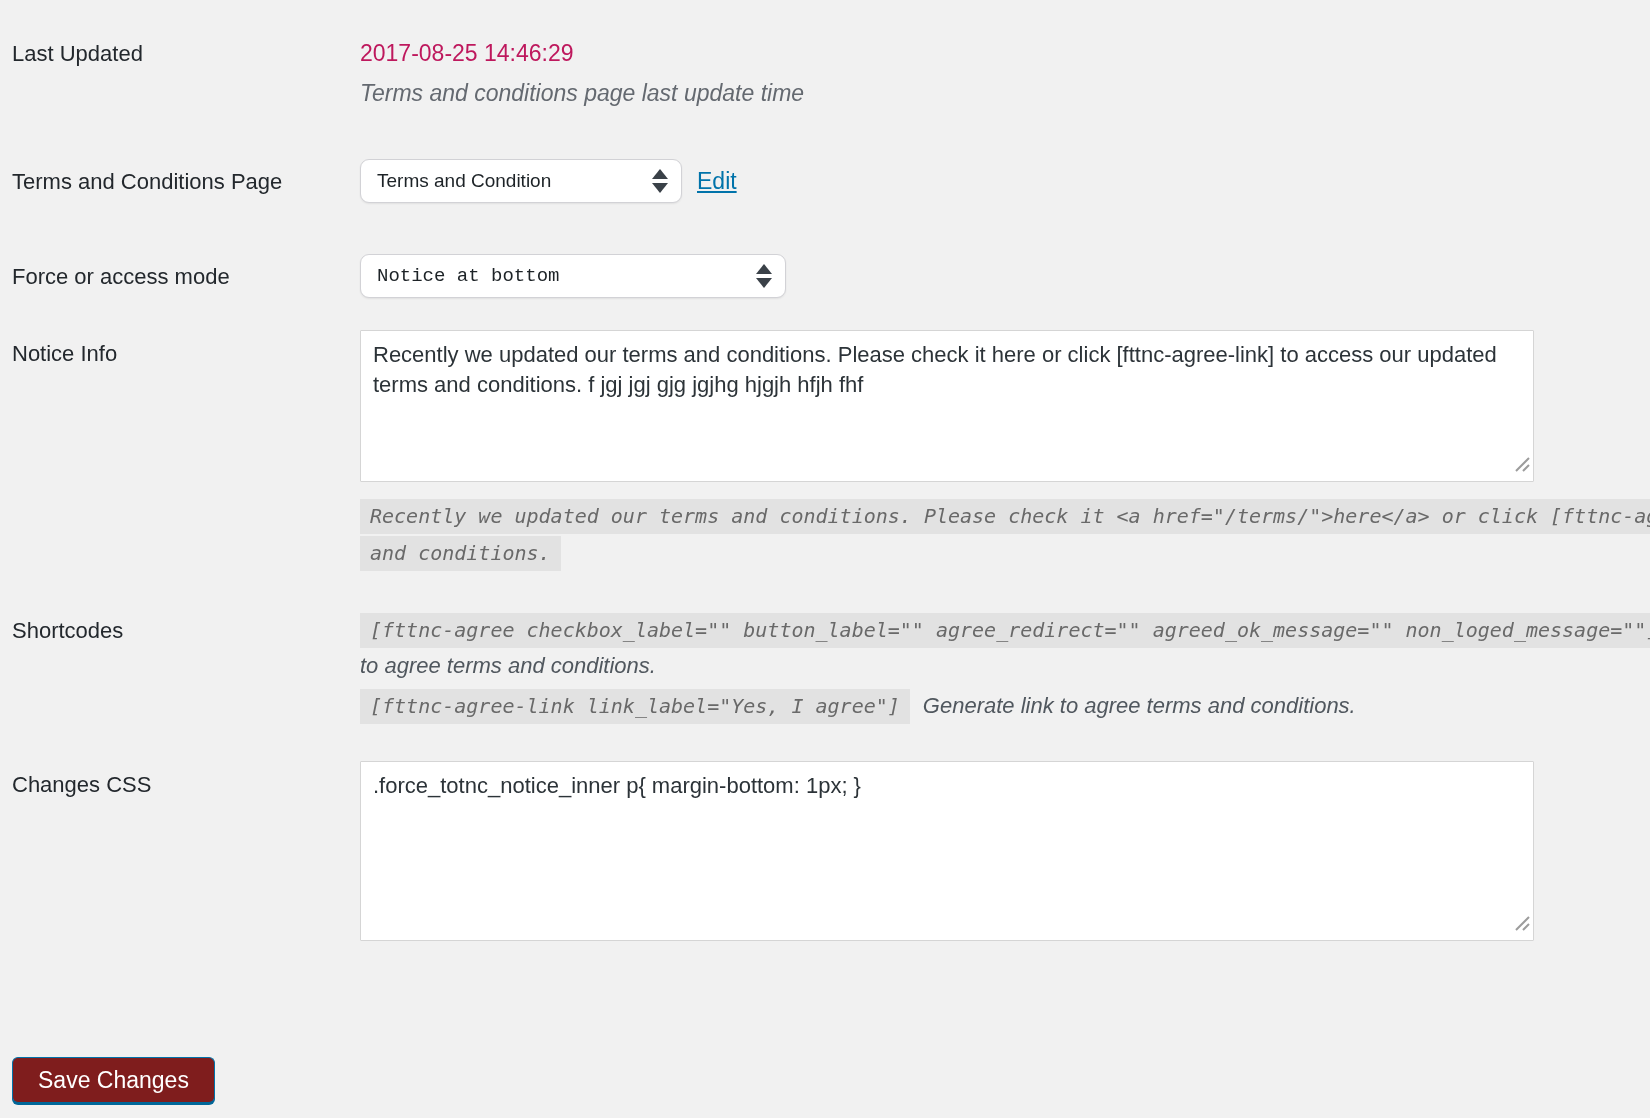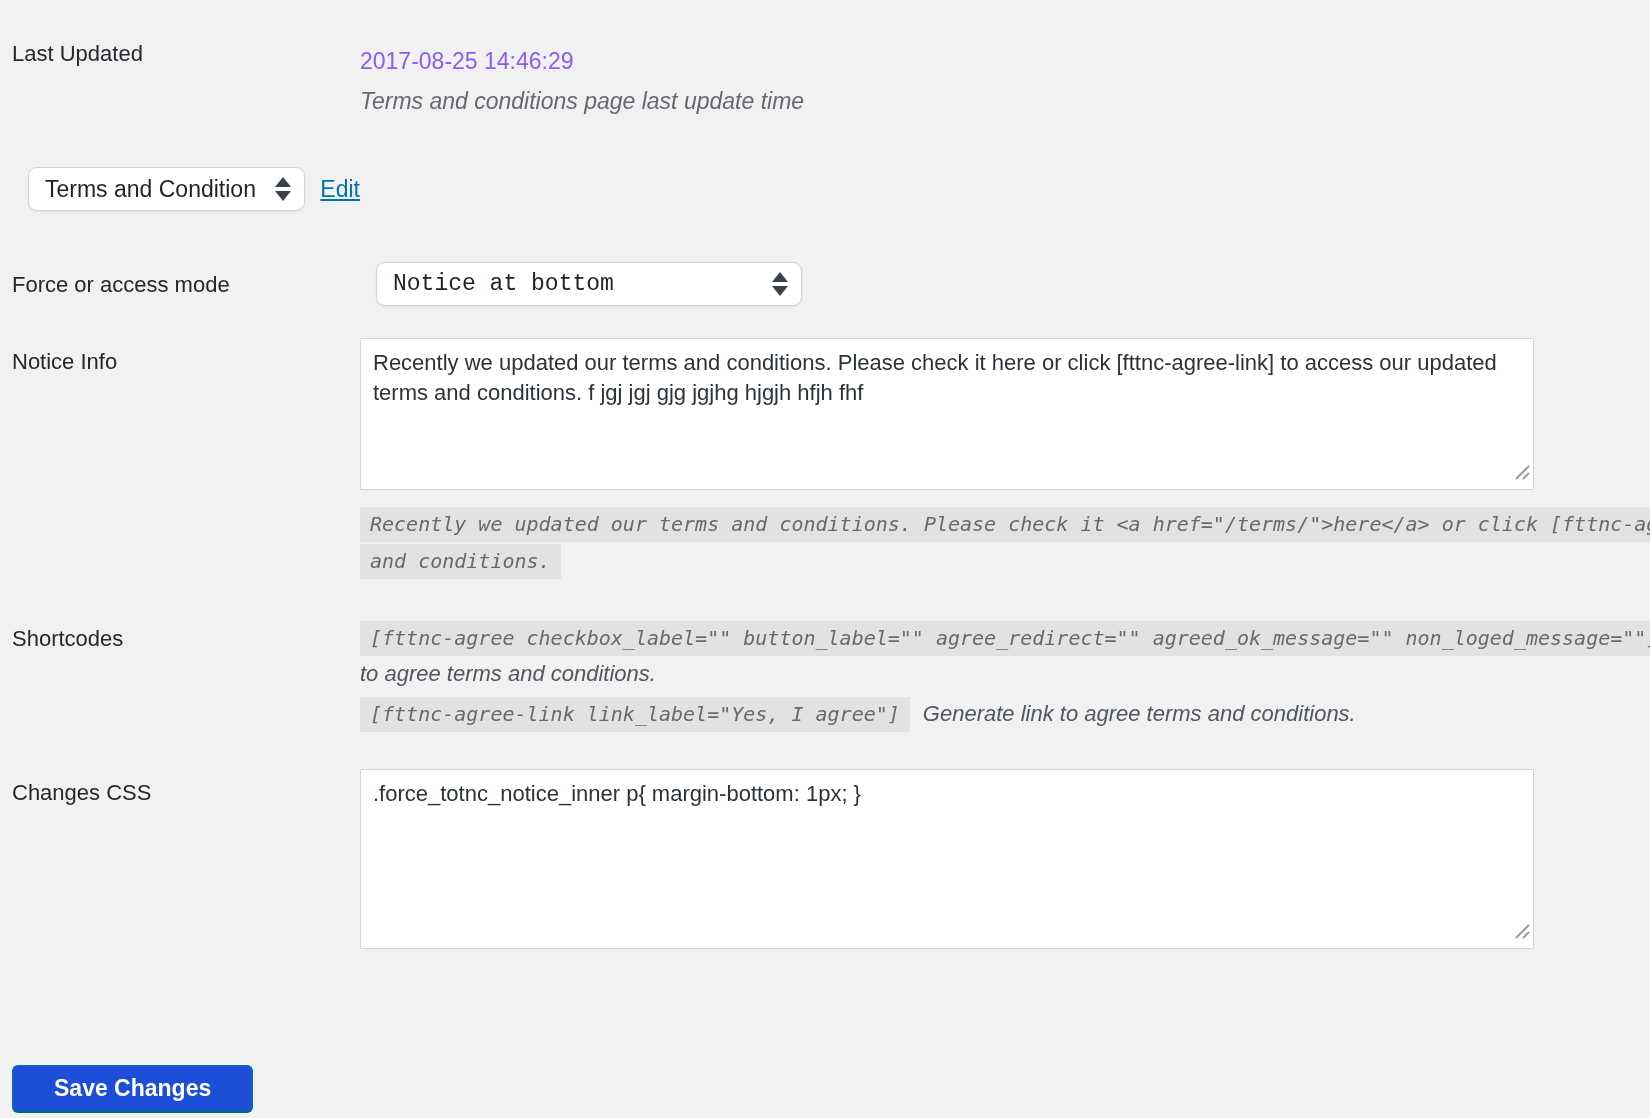--- a/index.html
+++ b/index.html
@@ -30,35 +30,34 @@
   .r4 { margin-top: 32px; }
   .r5 { margin-top: 42px; }
   .r6 { margin-top: 37px; }
   .r1 .th { padding-top: 2px; }
   .r2 .th { padding-top: 9px; }
   .r3 .th { padding-top: 9px; }
   .r4 .th { padding-top: 10px; }
   .r5 .th { padding-top: 4px; }
   .r6 .th { padding-top: 10px; }
 
-  .value-line { font-size: 23px; line-height: 30px; color: #8b5cf6; margin-top: 8px; }
+  .value-line { font-size: 23px; line-height: 30px; color: #be185d; }
   .description {
     font-style: italic; font-size: 23px; line-height: 30px; color: #646970; margin-top: 10px;
   }
 
   .select-row { display: flex; align-items: center; }
   .fake-select {
     height: 44px; background: #fff;
     border: 1px solid #d2d2d6; border-radius: 9px;
     box-shadow: 0 1px 2px rgba(0,0,0,0.07);
     display: flex; align-items: center; justify-content: space-between;
     padding: 0 13px 0 16px;
-    font-size: 23px; color: #1d2327;
+    font-size: 19px; color: #1d2327;
     cursor: default;
-    margin-left: 16px;
   }
   .select-page { width: 322px; }
   .select-mode { width: 426px; font-family: Liberation Mono, monospace; }
   .select-arrows { display: flex; flex-direction: column; gap: 4px; align-items: center; }
   .tri-up { width: 0; height: 0; border-left: 8px solid transparent; border-right: 8px solid transparent; border-bottom: 10px solid #3a4148; }
   .tri-down { width: 0; height: 0; border-left: 8px solid transparent; border-right: 8px solid transparent; border-top: 10px solid #3a4148; }
 
   a.edit-link {
     margin-left: 15px;
     font-size: 23px; color: #0073aa; text-decoration: underline;
@@ -100,45 +99,46 @@
     margin-top: 5px;
   }
   .shortcode-line2 { margin-top: 10px; display: flex; align-items: baseline; }
   .shortcode-inline-desc {
     font-style: italic; font-size: 22px; color: #50575e; margin-left: 13px;
     white-space: nowrap;
   }
 
   .submit-row { margin-top: 112px; }
   .button-primary {
-    height: 46px; padding: 0 41px;
-    background: #1d4ed8;
+    height: 46px; padding: 0 25px;
+    background: #7f1d1d;
     border: 1px solid #0073aa; border-bottom-color: #006799;
     box-shadow: 0 2px 0 #006799;
     border-radius: 6px;
-    color: #fff; font-size: 23px; font-weight: 700;
+    color: #fff; font-size: 23px; font-weight: 400;
     font-family: "Liberation Sans", sans-serif;
     cursor: pointer;
   }
 </style>
 </head>
 <body>
 
 <div class="wrap">
 
 
   <div class="row r1">
     <div class="th">Last Updated</div>
     <div>
       <div class="value-line">2017-08-25 14:46:29</div>
       <div class="description">Terms and conditions page last update time</div>
     </div>
   </div>
 
   <div class="row r2">
+    <div class="th">Terms and Conditions Page</div>
     <div class="select-row">
       <div class="fake-select select-page">
         <span>Terms and Condition</span>
         <span class="select-arrows">
           <span class="tri-up"></span>
           <span class="tri-down"></span>
         </span>
       </div>
       <a class="edit-link">Edit</a>
     </div>

